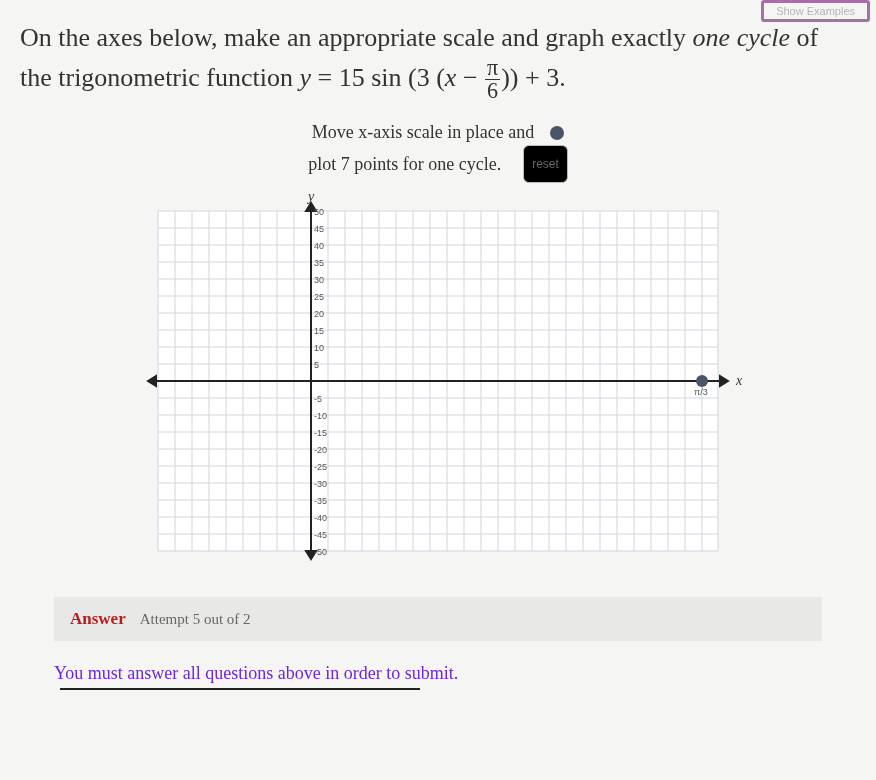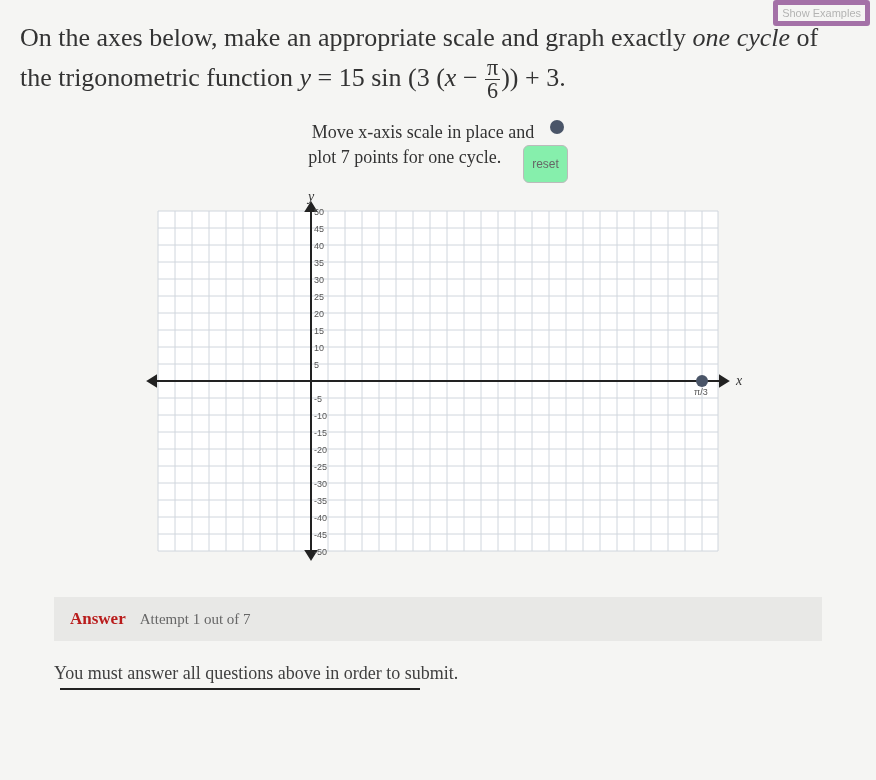--- a/index.html
+++ b/index.html
@@ -16,22 +16,22 @@
     position: relative;
     height: 100%;
   }
   .topright {
     position: absolute;
     top: 0;
     right: 6px;
     font-size: 11px;
     color: #888;
     font-family: Arial, sans-serif;
-    border: 5px solid #701a75;
-    padding: 2px 4px;
+    border: 3px solid #701a75;
+    padding: 2px 12px;
     border-radius: 3px;
     opacity: 0.6;
   }
   .problem {
     font-size: 26px;
     line-height: 1.5;
     color: #333;
     margin-bottom: 18px;
   }
   .problem .em { font-style: italic; }
@@ -49,34 +49,34 @@
   .instruction-wrap {
     text-align: center;
     margin: 0 0 8px 0;
   }
   .instruction {
     display: inline-block;
     font-size: 18px;
     color: #333;
     line-height: 1.4;
   }
-  .inst-line { display: flex; justify-content: center; gap: 16px; }
+  .inst-line { display: flex; align-items: center; justify-content: center; gap: 16px; }
   .handle {
     width: 14px; height: 14px;
     border-radius: 50%;
     background: #4a5568;
     display: inline-block;
     cursor: grab;
     flex-shrink: 0;
   }
   .reset-btn {
     font-family: Arial, sans-serif;
     font-size: 12px;
     color: #666;
-    background: #86efac;
+    background: #000000;
     border: 1px solid #bbb;
     border-radius: 6px;
     padding: 11px 8px;
     cursor: pointer;
     margin-left: 6px;
   }
   .graph-wrap {
     display: flex;
     justify-content: center;
     margin-top: 4px;
@@ -96,21 +96,21 @@
   .answer-block {
     margin: 26px 34px 0 34px;
     background: #e8e8e6;
     padding: 12px 16px;
   }
   .answer-label { font-size: 17px; font-weight: bold; color: #b91c1c; }
   .attempt { font-size: 15px; color: #666; margin-left: 10px; }
   .submit-line {
     margin: 22px 34px 0 34px;
     font-size: 18px;
-    color: #404040;
+    color: #6d28d9;
   }
   .submit-line .underline {
     display: block;
     width: 360px;
     border-bottom: 2px solid #222;
     margin: 4px 0 0 6px;
   }
 </style>
 </head>
 <body>
@@ -238,21 +238,21 @@
 
       <g style="cursor:grab">
         <circle cx="574" cy="190" r="6" fill="#4a5568"></circle>
         <text class="tick" x="566" y="204">π/3</text>
       </g>
     </svg>
   </div>
 
   <div class="answer-block">
     <span class="answer-label">Answer</span>
-    <span class="attempt">Attempt 1 out of 7</span>
+    <span class="attempt">Attempt 5 out of 2</span>
   </div>
 
   <div class="submit-line">
     <span>You must answer all questions above in order to submit.</span>
     <span class="underline"></span>
   </div>
 
 </div>
 
 </body></html>

